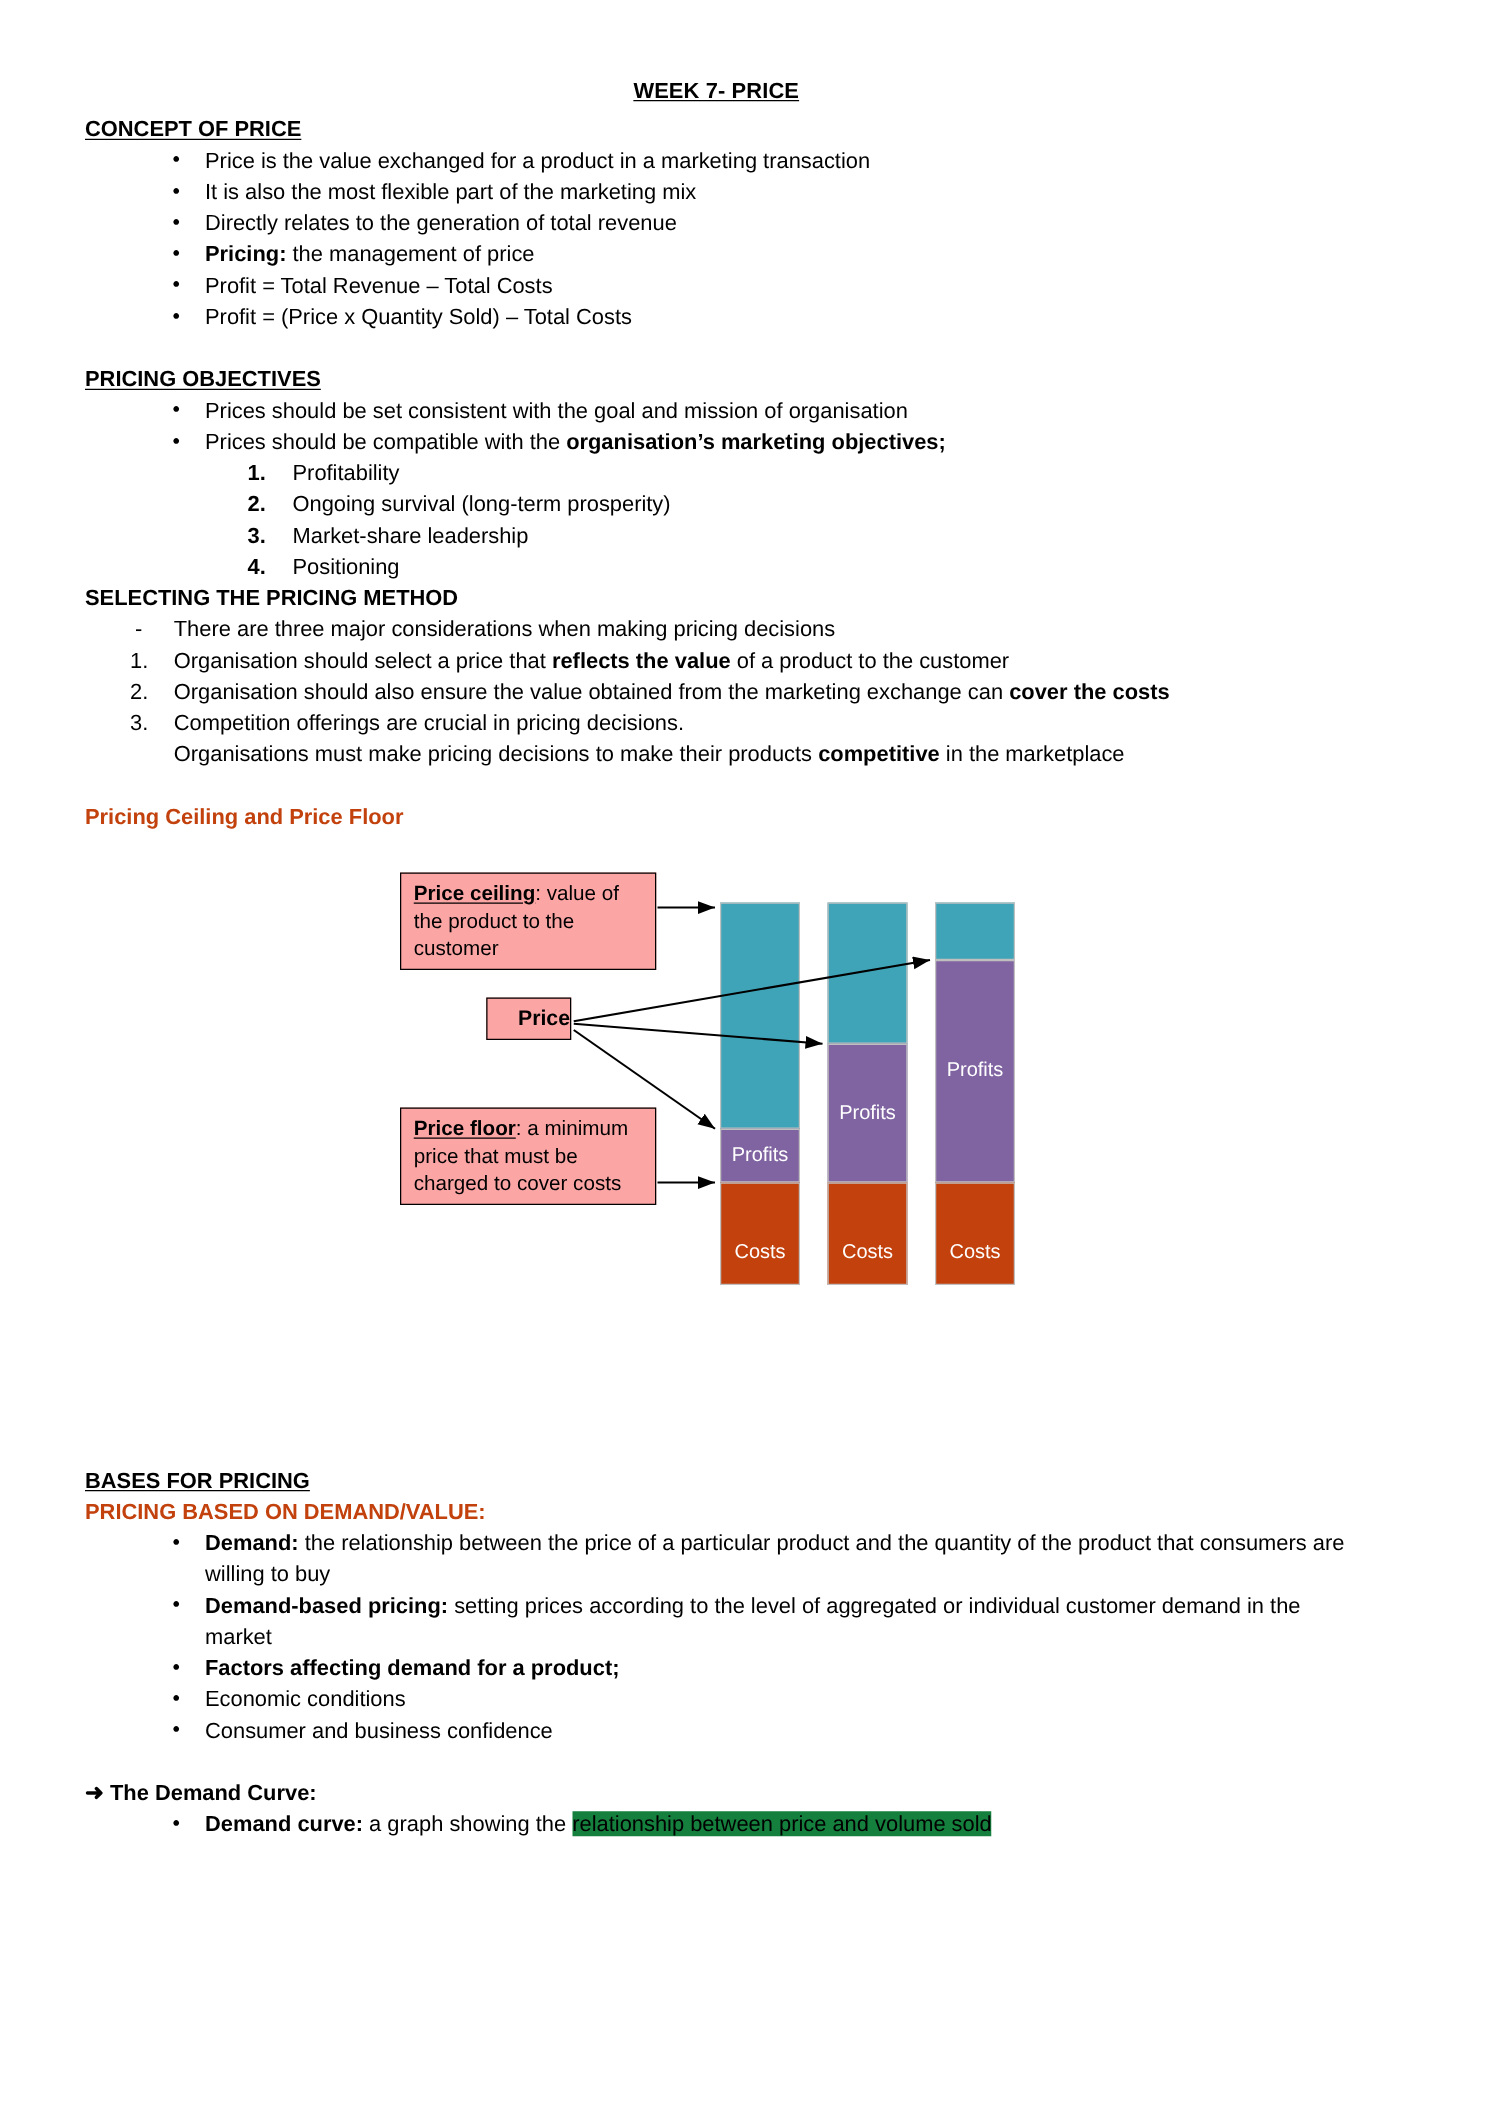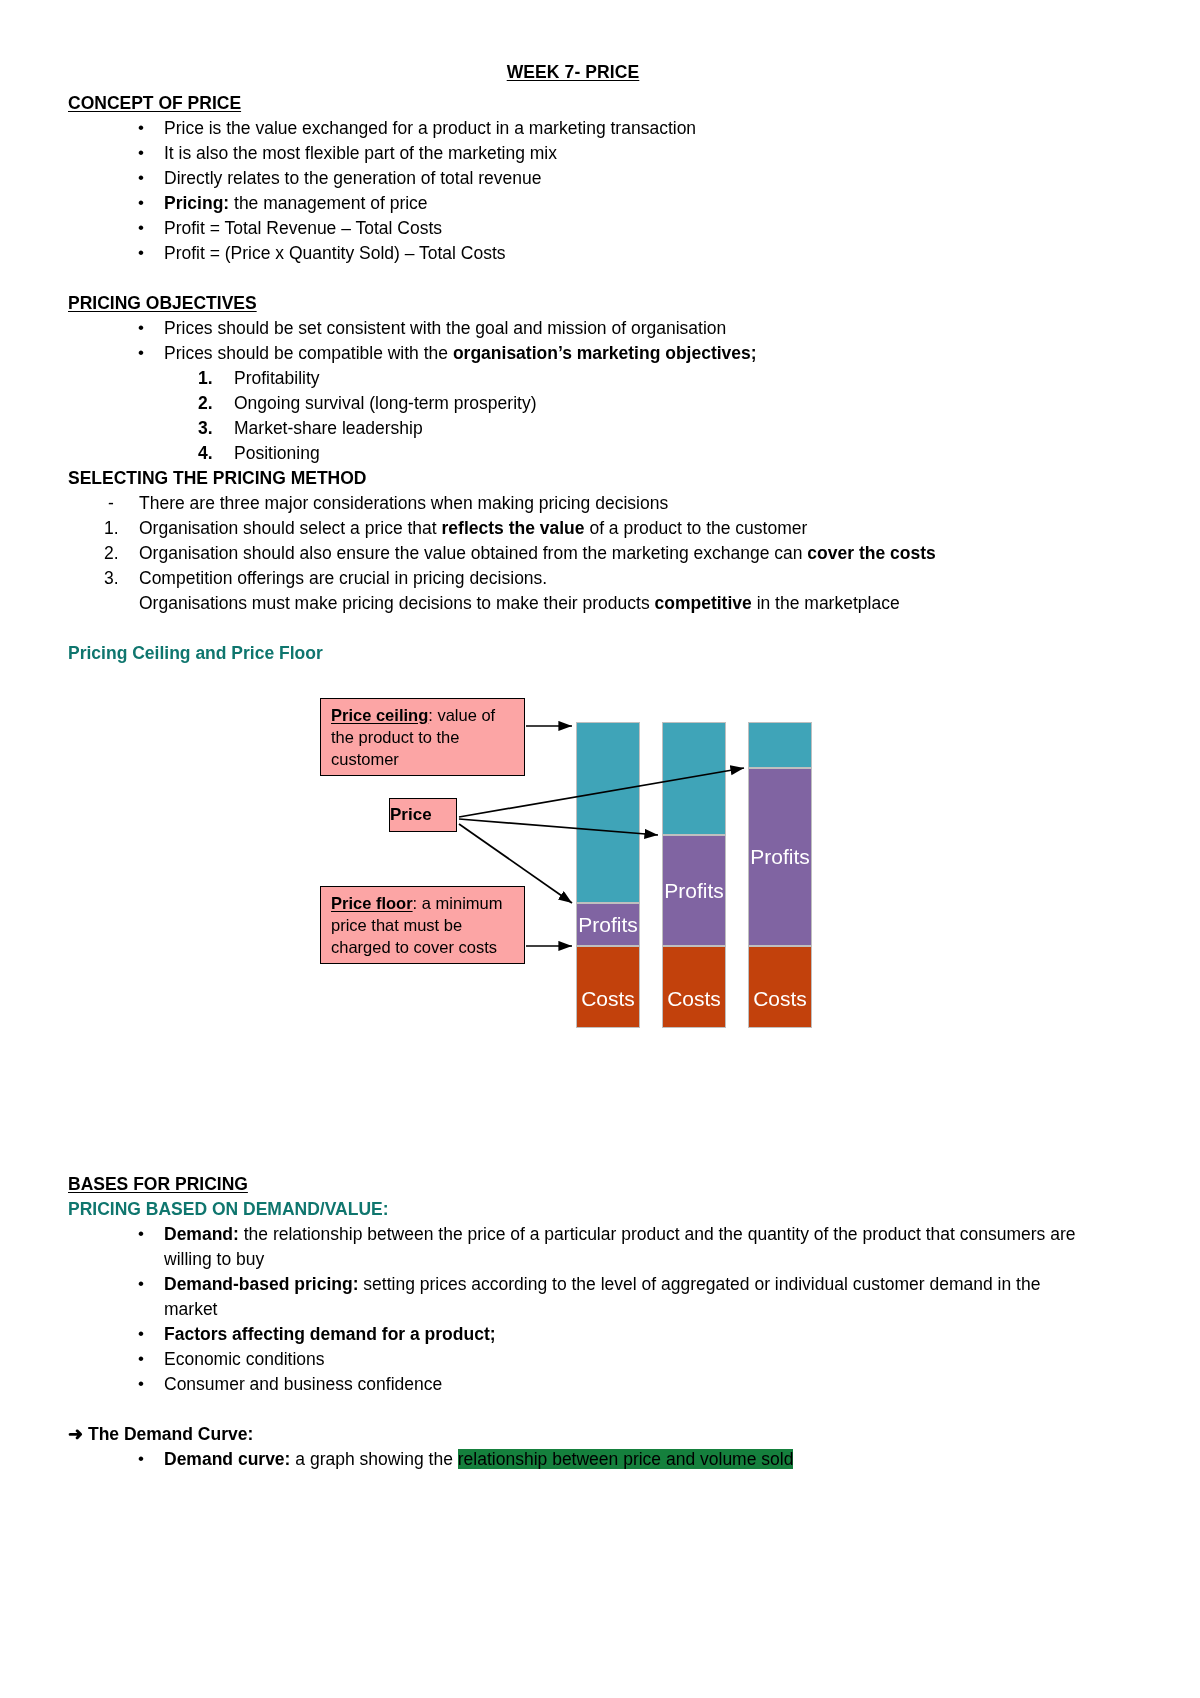--- a/index.html
+++ b/index.html
@@ -39,21 +39,21 @@
     font-size:17.5px;
     margin:0;
     line-height:25px;
   }
   .sec-head span{
     text-decoration:underline;
     text-underline-offset:2px;
     margin-top:35px;
   }
   .red-head{
-    color:#0f766e;
+    color:#c2410c;
     font-weight:bold;
     font-size:17.5px;
     line-height:25px;
     margin:0;
   }
   ul.bullets{
     list-style:none;
     margin:0;
     padding:0;
   }
@@ -131,38 +131,38 @@
     background:#fca5a5;
     box-sizing:border-box;
     font-size:16.5px;
     line-height:22px;
     padding:5px 8px 5px 10px;
   }
   .callout u{text-underline-offset:2px;}
   .callout-ceiling{left:320px;top:8px;width:205px;}
   .callout-price{
     left:389px;top:108px;width:68px;height:34px;
-    display:flex;align-items:center;justify-content:flex-start;
+    display:flex;align-items:center;justify-content:flex-end;
     font-weight:bold;font-size:17px;padding:0;
   }
   .callout-floor{left:320px;top:196px;width:205px;}
 
   .bar{
     position:absolute;
     box-sizing:border-box;
   }
   .seg{
     position:absolute;
     left:0;right:0;
     box-sizing:border-box;
     display:flex;
     align-items:center;
     justify-content:center;
     color:#ffffff;
-    font-size:21px;
+    font-size:16px;
     text-align:right;
   }
   .seg-ceiling{background:#3FA4B8;border:1px solid #bfbfbf;}
   .seg-profit{background:#8064A2;border:1px solid #bfbfbf;}
   .seg-cost{background:#c2410c;border:1px solid #bfbfbf;}
 
   svg.arrows{
     position:absolute;
     left:0;top:0;
     width:1200px;height:400px;

